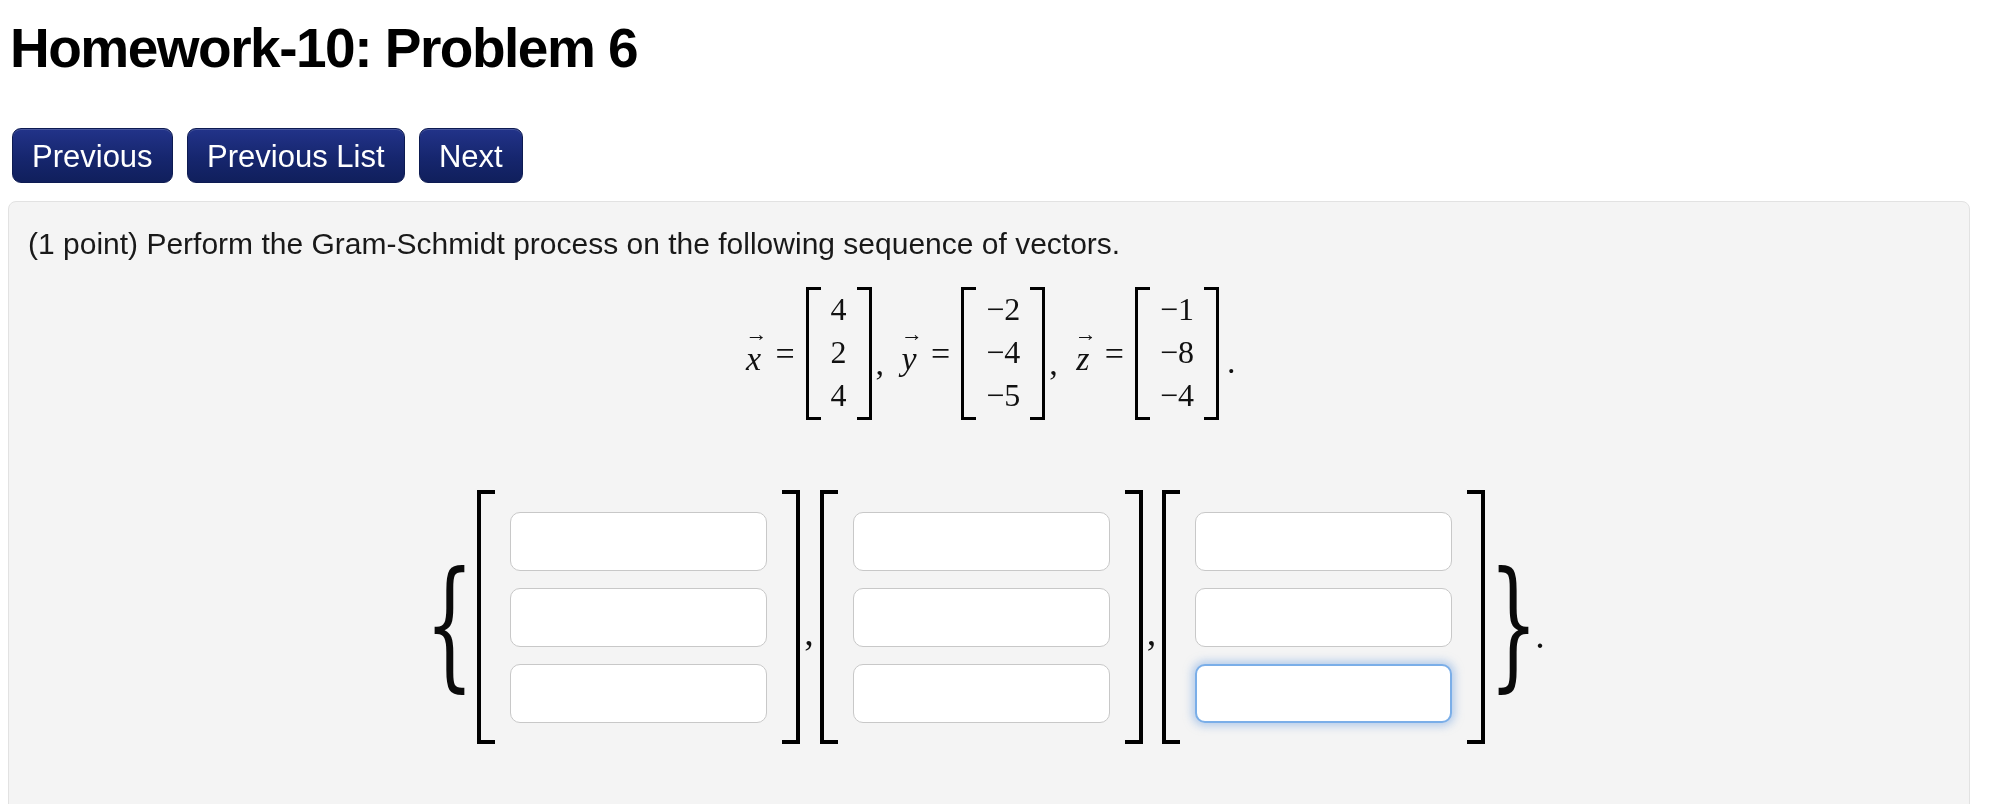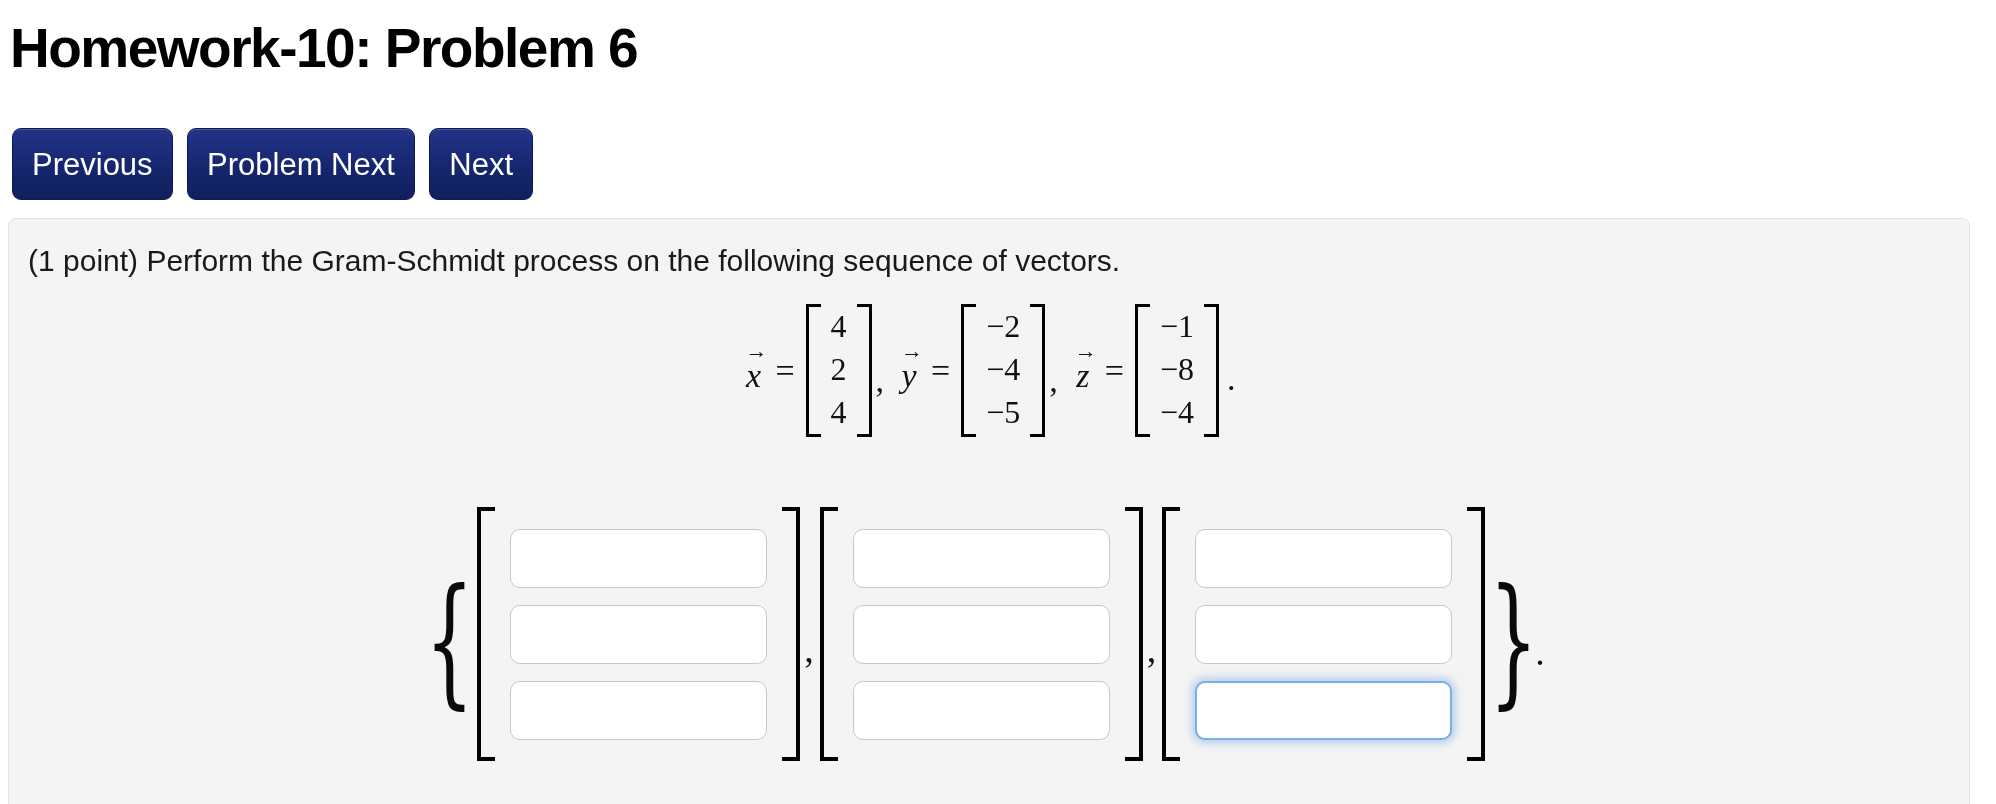--- a/index.html
+++ b/index.html
@@ -10,21 +10,21 @@
 
   
   .page-title{
     margin:12px 0 0 10px;
     font-size:55px;line-height:72px;font-weight:700;
     letter-spacing:-1.5px;color:#000;
   }
   .nav-row{margin:44px 0 0 12px;}
   .nav-btn{
     display:inline-block;vertical-align:top;
-    height:72px;line-height:55px;padding:0 19px;margin-right:10px;
+    height:55px;line-height:55px;padding:0 19px;margin-right:10px;
     font-family:"Liberation Sans",sans-serif;font-size:31px;font-weight:400;color:#fff;
     background:linear-gradient(180deg,#223389 0%,#16266e 55%,#101f5c 100%);
     border:1px solid #0d1b52;border-radius:9px;
     box-shadow:inset 0 1px 0 rgba(255,255,255,.18);
     cursor:pointer;
   }
 
   
   .panel{
     box-sizing:border-box;
@@ -85,21 +85,21 @@
   .acomma{font-size:38px;line-height:38px;position:relative;top:15px;margin:0 6px 0 4px;}
   .aperiod{font-size:38px;line-height:38px;position:relative;top:18px;margin-left:6px;}
 </style>
 </head>
 <body>
 
 <h1 class="page-title">Homework-10: Problem 6</h1>
 
 <div class="nav-row">
   <button class="nav-btn">Previous</button>
-  <button class="nav-btn">Problem Next</button>
+  <button class="nav-btn">Previous List</button>
   <button class="nav-btn">Next</button>
 </div>
 
 <section class="panel">
 
   <p class="statement">(1 point) Perform the Gram-Schmidt process on the following sequence of vectors.</p>
 
   <div class="math-display">
 
     <span class="vec">

